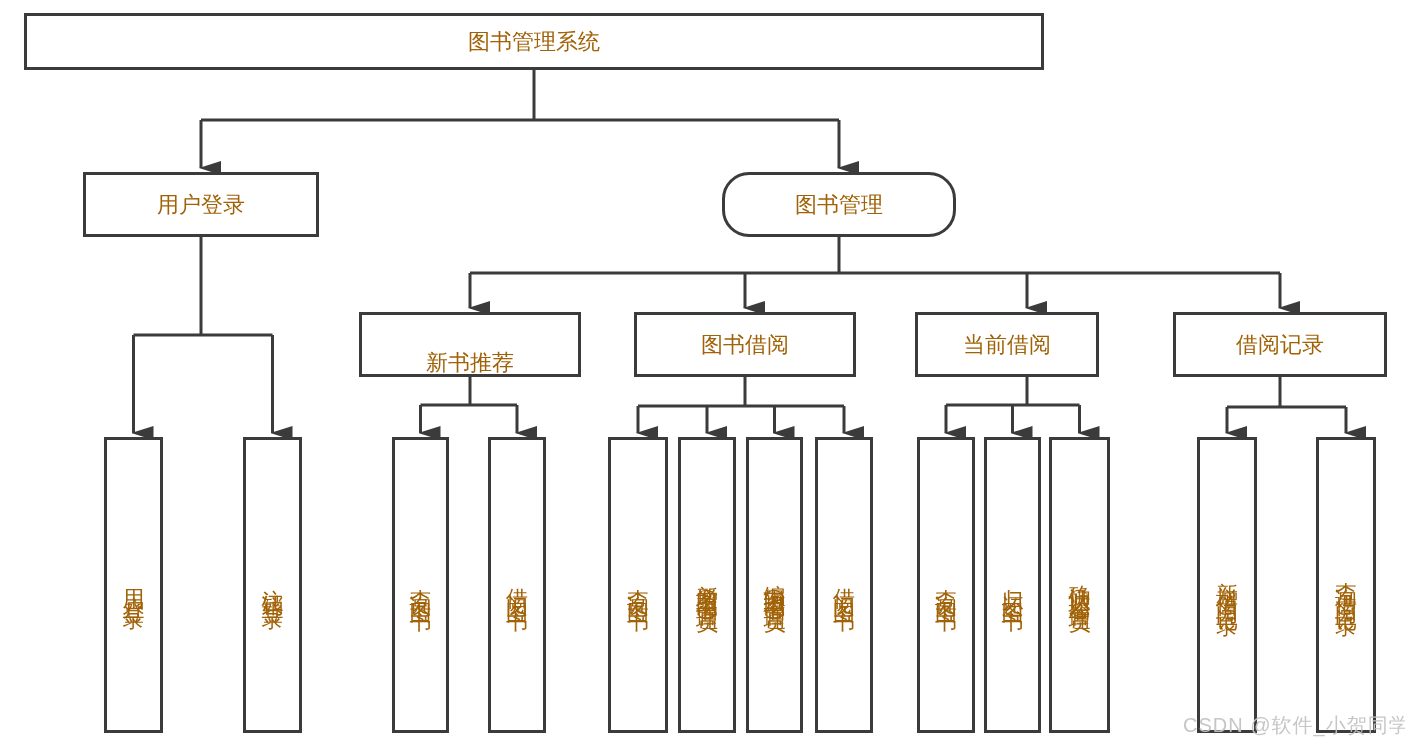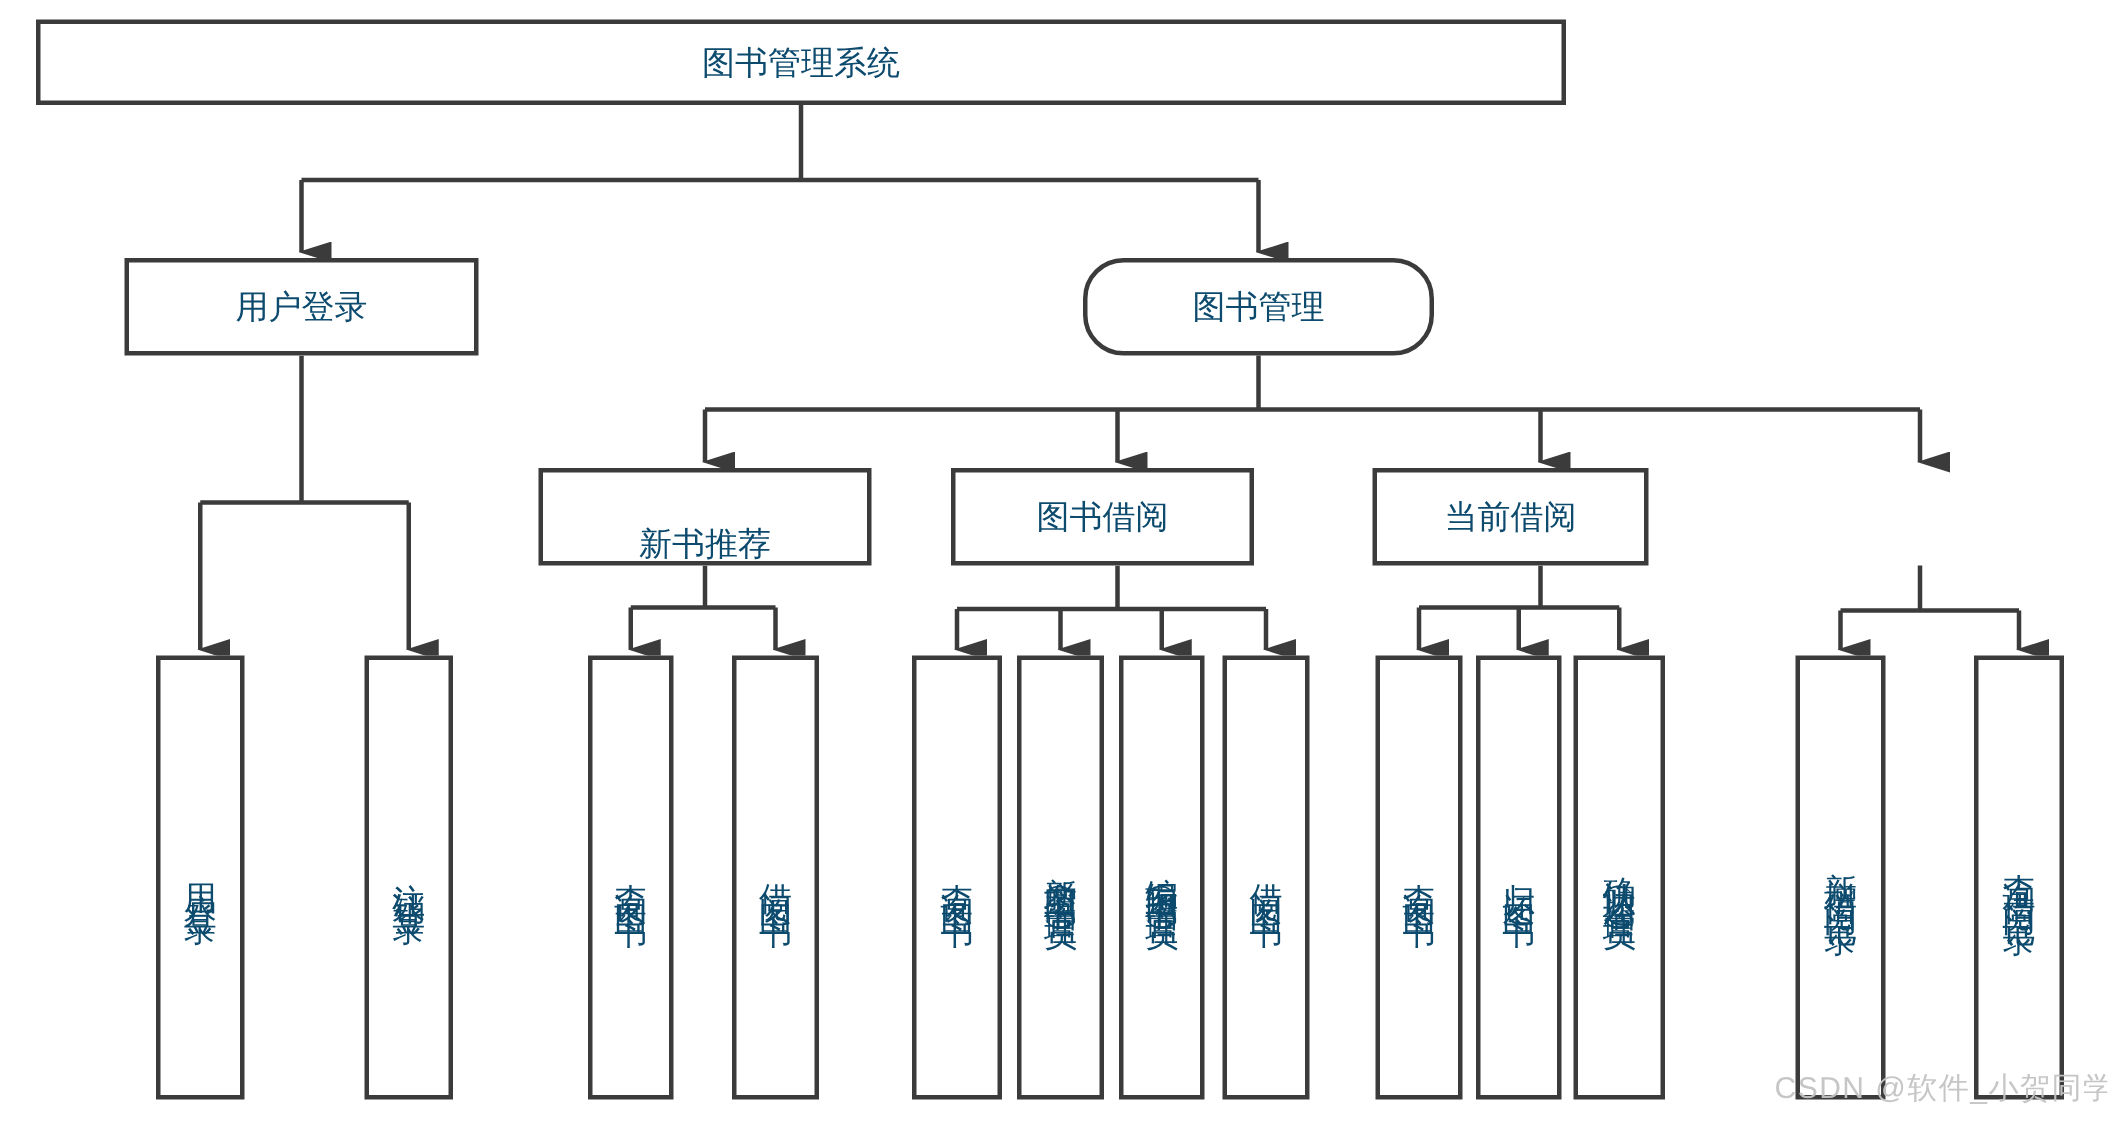--- a/index.html
+++ b/index.html
@@ -23,32 +23,32 @@
     z-index: 1;
   }
   .node {
     position: absolute;
     box-sizing: border-box;
     border: 3px solid #3b3b3b;
     background: #ffffff;
     display: flex;
     align-items: center;
     justify-content: center;
-    color: #0c4a6e;
+    color: #a16207;
     font-size: 22px;
     z-index: 2;
     line-height: 1;
   }
   .node.root   { left: 24px;  top: 13px;  width: 1020px; height: 57px; }
   .node.lvl2   { top: 172px; height: 65px; }
   .node.b-user { left: 83px;  width: 236px; }
   .node.b-book { left: 722px; width: 234px; border-radius: 27px; }
   .node.lvl3   { top: 312px; height: 65px; }
   .node.g-rec  { left: 359px;  width: 222px; align-items: flex-end; }
-  .node.g-bor  { left: 634px;  width: 202px; }
+  .node.g-bor  { left: 634px;  width: 222px; }
   .node.g-cur  { left: 915px;  width: 184px; }
   .node.g-log  { left: 1173px; width: 214px; }
   .node.leaf   { top: 437px; height: 296px; }
   .leaf .vtext {
     writing-mode: vertical-rl;
     text-orientation: mixed;
     letter-spacing: 7px;
     line-height: 1;
     font-size: 22px;
     white-space: nowrap;
@@ -161,20 +161,23 @@
 
   <div class="node lvl3 g-rec">
     <span>新书推荐</span>
   </div>
   <div class="node lvl3 g-bor">
     <span>图书借阅</span>
   </div>
   <div class="node lvl3 g-cur">
     <span>当前借阅</span>
   </div>
+  <div class="node lvl3 g-log">
+    <span>借阅记录</span>
+  </div>
 
   <div class="node leaf l1">
     <span class="vtext">用户登录</span>
   </div>
   <div class="node leaf l2">
     <span class="vtext">注销登录</span>
   </div>
   <div class="node leaf l3">
     <span class="vtext">查询图书</span>
   </div>

